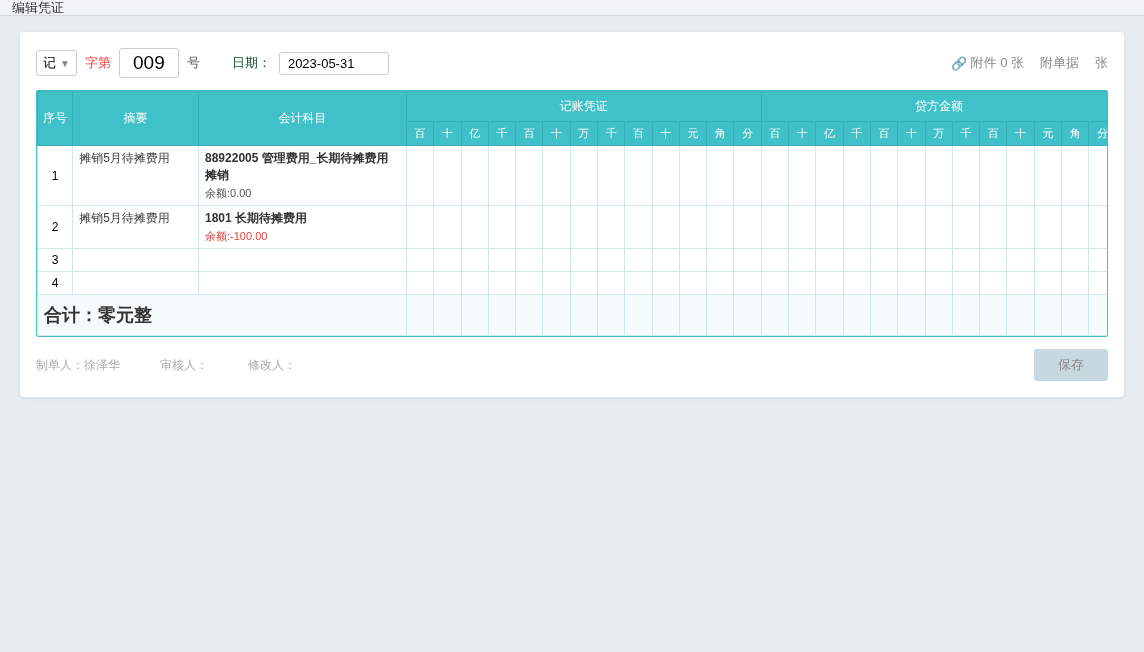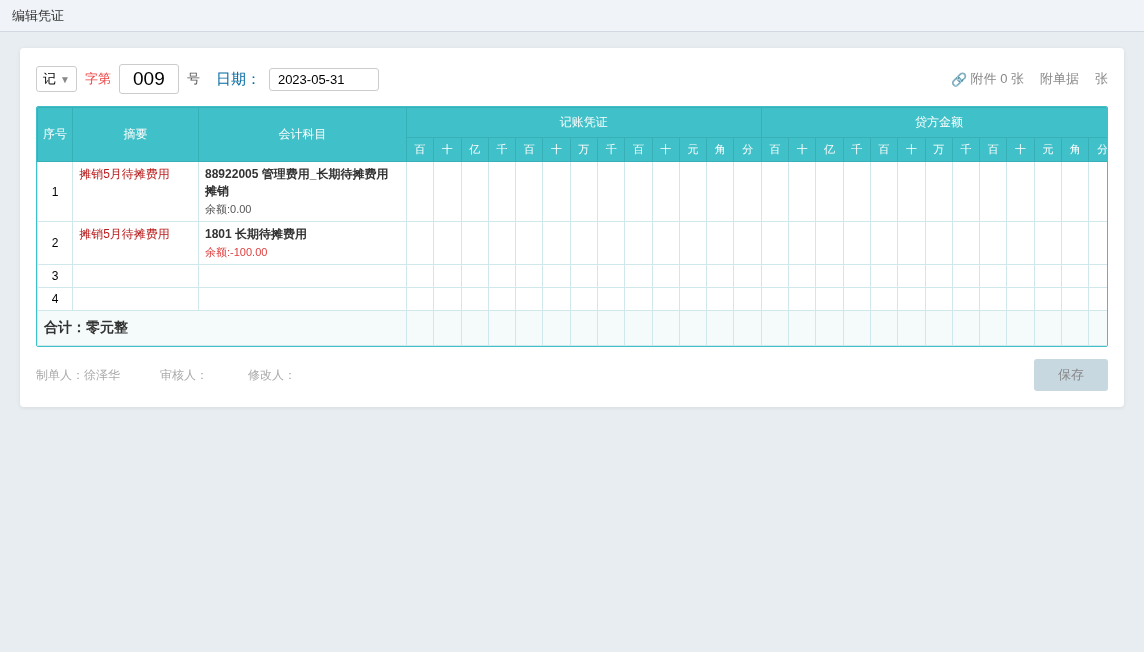--- a/index.html
+++ b/index.html
@@ -10,21 +10,21 @@
       width: 1144px;
       height: 652px;
       overflow: hidden;
     }
     .title-bar {
       background: #f0f4f8;
       border-bottom: 1px solid #d0d8e0;
       padding: 6px 12px;
       font-size: 13px;
       color: #333;
-      height: 32px;
+      height: 16px;
       display: flex;
       align-items: center;
     }
     .main-container {
       background: #e8edf2;
       padding: 16px 20px;
       height: 620px;
       overflow: hidden;
     }
     .page-header {
@@ -75,21 +75,21 @@
     .zi-di-label { color: #ef4444; font-size: 13px; }
     .zi-input {
       border: 1px solid #ccc;
       border-radius: 3px;
       padding: 3px 8px;
       width: 60px;
       font-size: 19px;
       text-align: center;
     }
     .hao-label { color: #555; font-size: 13px; }
-    .date-label { color: #0369a1; font-size: 15px; margin-left: 8px; }
+    .date-label { color: #14532d; font-size: 13px; margin-left: 24px; }
     .date-input {
       border: 1px solid #ccc;
       border-radius: 3px;
       padding: 3px 8px;
       width: 110px;
       font-size: 13px;
     }
     .right-controls {
       margin-left: auto;
       display: flex;
@@ -153,27 +153,27 @@
     .col-summary { width: 160px; background: #fff; }
     .col-account { width: 260px; background: #fff; }
     .col-digit {
       width: 30px;
       text-align: center;
       background: #fff;
     }
     .account-name { font-size: 12px; color: #333; font-weight: bold; }
     .account-balance { font-size: 11px; color: #555; margin-top: 2px; }
     .account-balance.red { color: #e04040; }
-    .summary-text { font-size: 12px; color: #b91c1c; }
+    .summary-text { font-size: 12px; color: #404040; }
     .total-row td {
       background: #f5fafa;
       padding: 8px 6px;
       border: 1px solid #d0e8ec;
     }
-    .total-text { font-size: 14px; color: #333; font-weight: bold; }
+    .total-text { font-size: 18px; color: #333; font-weight: bold; }
     .footer-row {
       display: flex;
       align-items: center;
       gap: 40px;
       margin-top: 12px;
       color: #aaa;
       font-size: 12px;
     }
     .save-btn {
       margin-left: auto;

